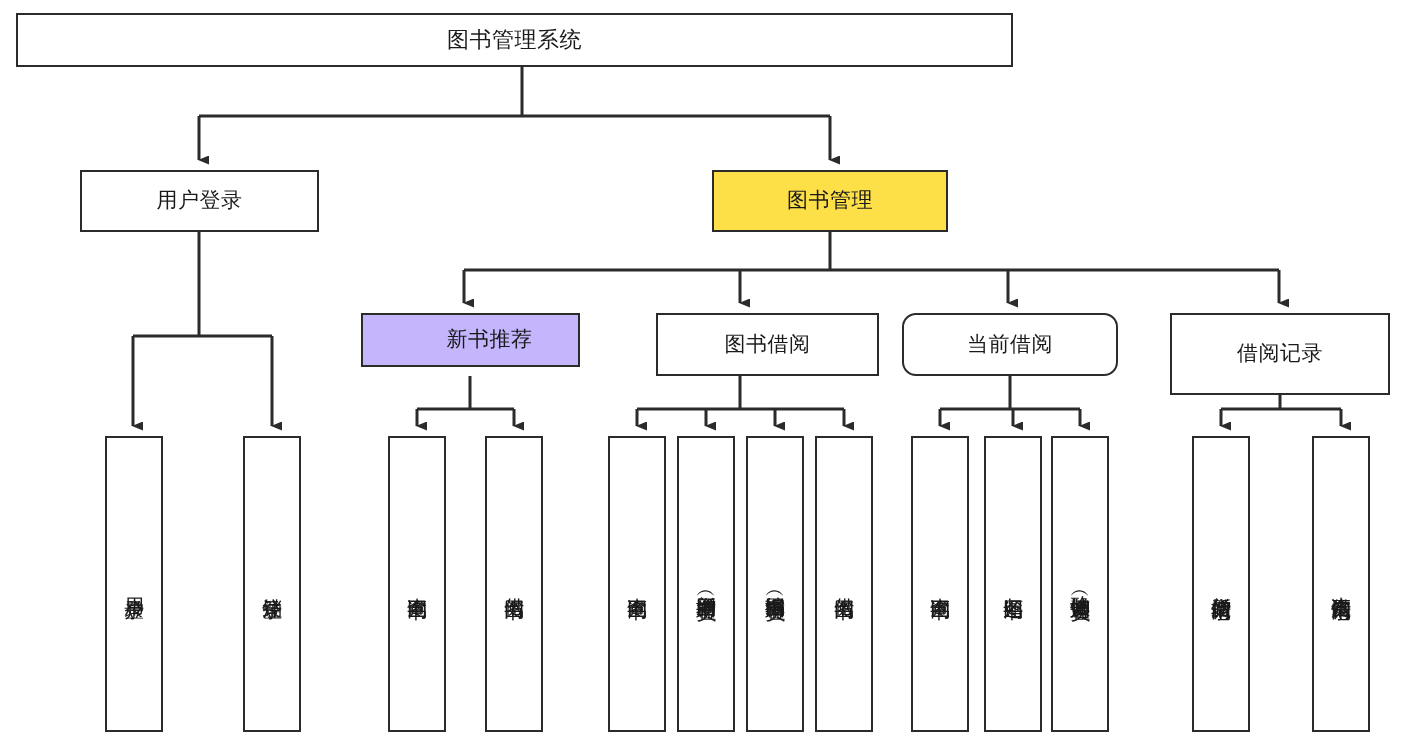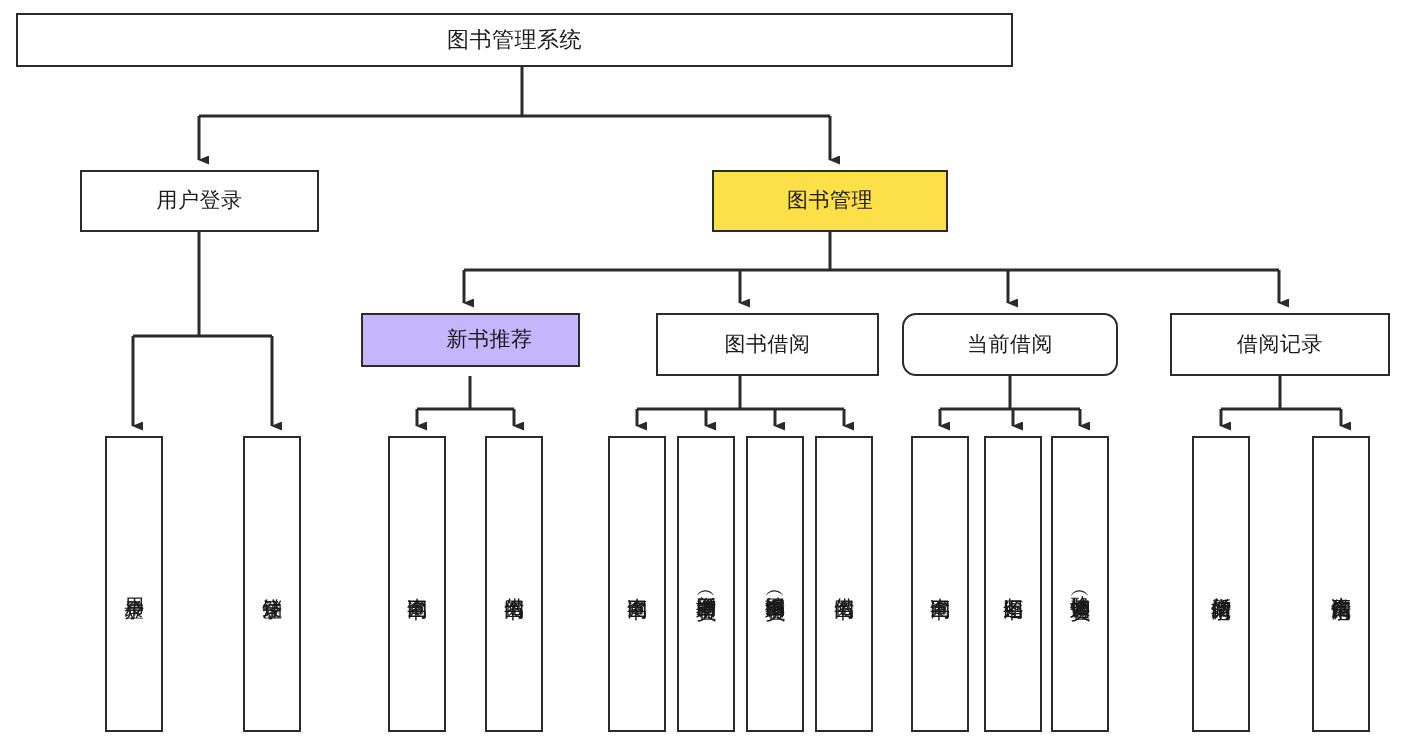--- a/index.html
+++ b/index.html
@@ -143,21 +143,21 @@
   </svg>
 
   <div class="node node-h node-root" style="left: 16px; top: 13px; width: 997px; height: 54px; border-color: rgb(43, 43, 43); background: rgb(255, 255, 255); color: rgb(26, 26, 26);">图书管理系统</div>
 
   <div class="node node-h" style="left: 80px; top: 170px; width: 239px; height: 62px; border-color: rgb(43, 43, 43); background: rgb(255, 255, 255); color: rgb(26, 26, 26);">用户登录</div>
   <div class="node node-h" style="left: 712px; top: 170px; width: 236px; height: 62px; border-color: rgb(43, 43, 43); background: #fde047; color: rgb(26, 26, 26);">图书管理</div>
 
   <div class="node node-h" style="left: 361px; top: 313px; width: 219px; height: 54px; border-color: rgb(43, 43, 43); background: #c4b5fd; color: rgb(26, 26, 26); padding-left: 38px;">新书推荐</div>
   <div class="node node-h" style="left: 632px; top: 313px; width: 223px; height: 63px; border-color: rgb(43, 43, 43); background: rgb(255, 255, 255); color: rgb(26, 26, 26); margin-left: 24px;">图书借阅</div>
   <div class="node node-h" style="left: 902px; top: 313px; width: 216px; height: 63px; border-color: rgb(43, 43, 43); background: rgb(255, 255, 255); color: rgb(26, 26, 26); border-radius: 14px;">当前借阅</div>
-  <div class="node node-h" style="left: 1170px; top: 313px; width: 220px; height: 63px; border-color: rgb(43, 43, 43); background: rgb(255, 255, 255); color: rgb(26, 26, 26);">借阅记录</div>
+  <div class="node node-h" style="left: 1170px; top: 313px; width: 220px; height: 82px; border-color: rgb(43, 43, 43); background: rgb(255, 255, 255); color: rgb(26, 26, 26);">借阅记录</div>
 
   <div class="node node-v" style="left: 105px; top: 436px; width: 58px; height: 296px; border-color: rgb(43, 43, 43); background: rgb(255, 255, 255); color: rgb(26, 26, 26);">
       <span class="vtext">用户登录</span>
     </div>
   <div class="node node-v" style="left: 243px; top: 436px; width: 58px; height: 296px; border-color: rgb(43, 43, 43); background: rgb(255, 255, 255); color: rgb(26, 26, 26);">
       <span class="vtext">注销登录</span>
     </div>
   <div class="node node-v" style="left: 388px; top: 436px; width: 58px; height: 296px; border-color: rgb(43, 43, 43); background: rgb(255, 255, 255); color: rgb(26, 26, 26);">
       <span class="vtext">查询图书</span>
     </div>

